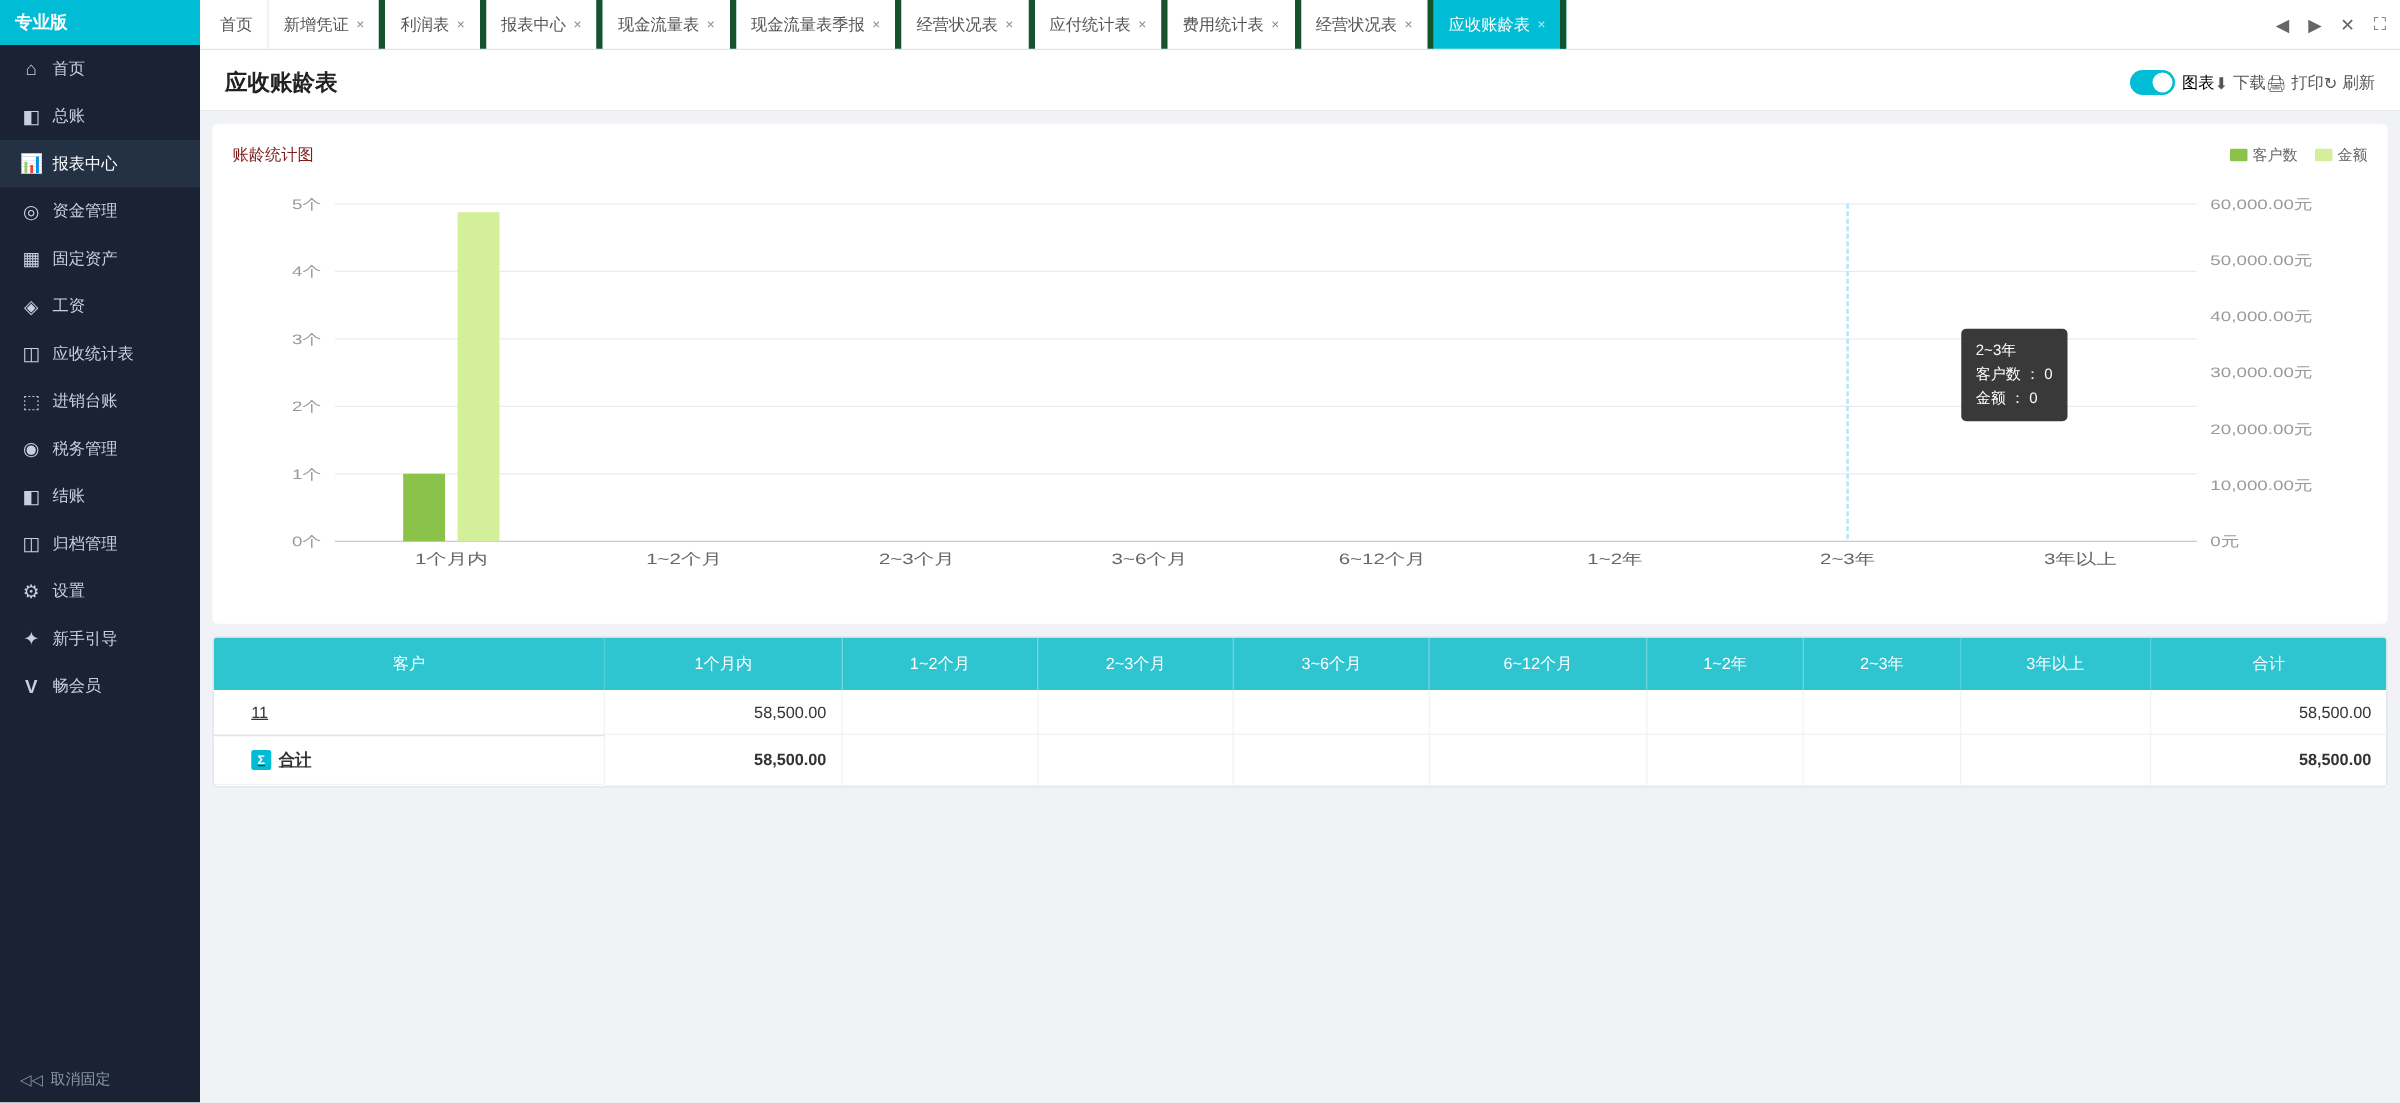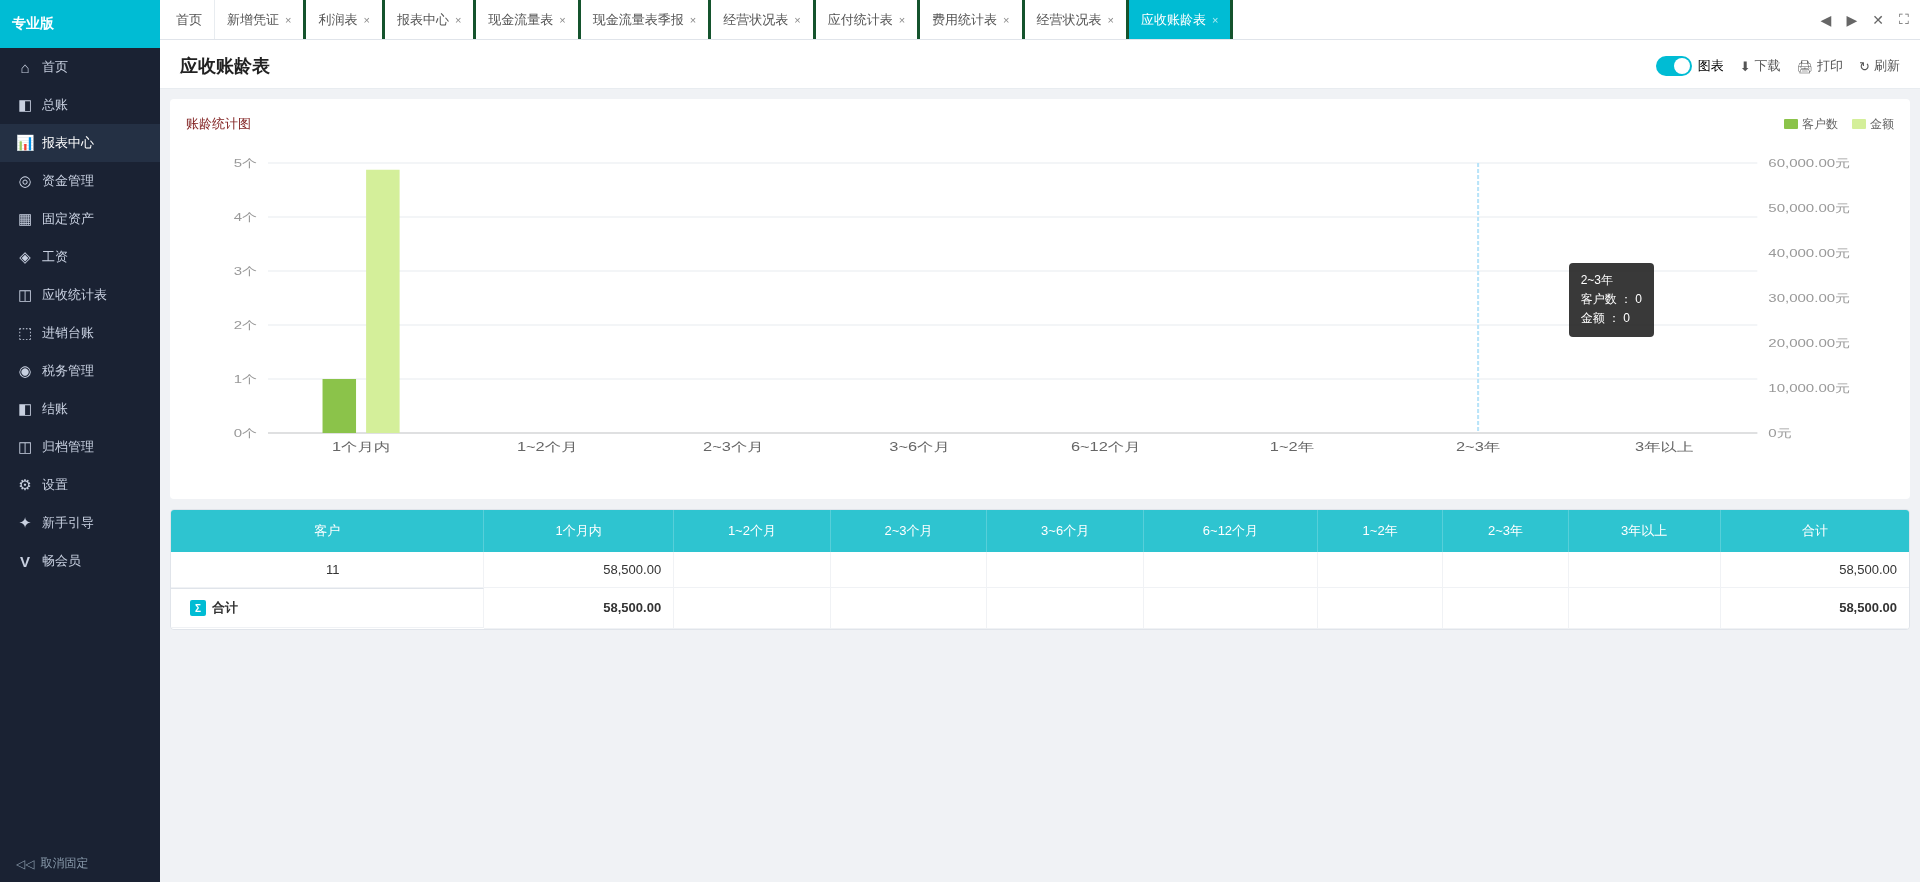--- a/index.html
+++ b/index.html
@@ -10,21 +10,21 @@
       width: 160px;
       background: #1a2233;
       color: #c8d0e0;
       display: flex;
       flex-direction: column;
       flex-shrink: 0;
       height: 100%;
     }
     .sidebar-logo {
       background: #00bcd4;
-      height: 48px;
+      height: 36px;
       display: flex;
       align-items: center;
       padding: 0 12px;
       color: white;
       font-size: 14px;
       font-weight: bold;
     }
     .sidebar-item {
       display: flex;
       align-items: center;
@@ -69,21 +69,21 @@
     }
     .tab-item {
       display: flex;
       align-items: center;
       padding: 0 12px;
       height: 40px;
       cursor: pointer;
       white-space: nowrap;
       font-size: 13px;
       color: #555;
-      border-right: 3px solid #14532d;
+      border-right: 5px solid #14532d;
       gap: 6px;
       flex-shrink: 0;
     }
     .tab-item:first-child { border-right: 1px solid #e8ecf0; }
     .tab-item.active {
       background: #00bcd4;
       color: #fff;
     }
     .tab-item .close-btn {
       font-size: 11px;
@@ -124,21 +124,20 @@
       border-bottom: 1px solid #e8ecf0;
     }
     .page-title {
       font-size: 18px;
       font-weight: bold;
       color: #222;
     }
     .page-actions {
       display: flex;
       align-items: center;
-      gap: 16px;
     }
     .toggle-switch {
       display: flex;
       align-items: center;
       gap: 6px;
     }
     .toggle-track {
       width: 36px;
       height: 20px;
       background: #00bcd4;
@@ -256,21 +255,21 @@
       width: 16px;
       height: 16px;
       background: #00bcd4;
       border-radius: 2px;
       display: inline-flex;
       align-items: center;
       justify-content: center;
       color: white;
       font-size: 10px;
     }
-    td:first-child { text-align: center; padding-left: 19px; }
+    td:first-child { text-align: left; padding-left: 30px; text-decoration: underline; }
   </style>
 </head>
 <body>
 
 <div class="sidebar">
   <div class="sidebar-logo">专业版</div>
 
   <div class="sidebar-item">
     <span class="icon">⌂</span>
     <span>首页</span>

